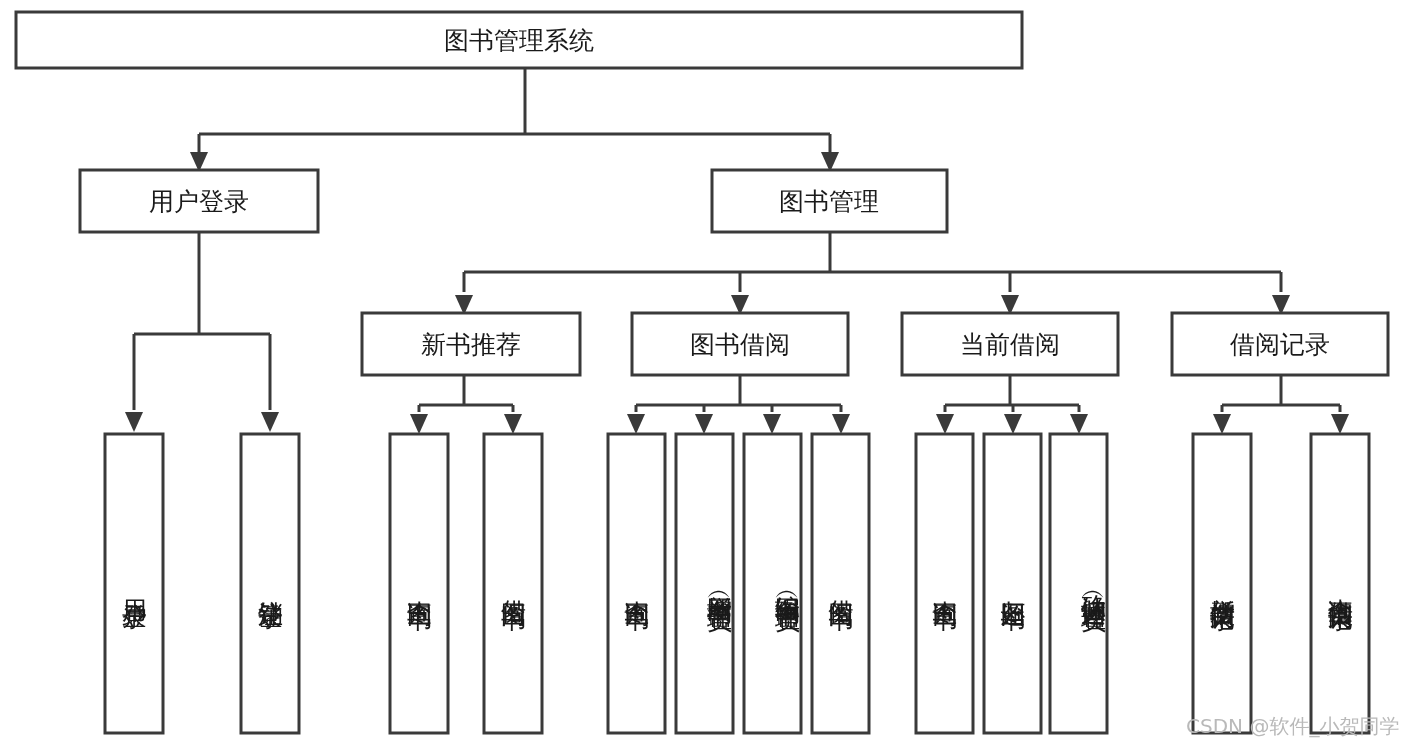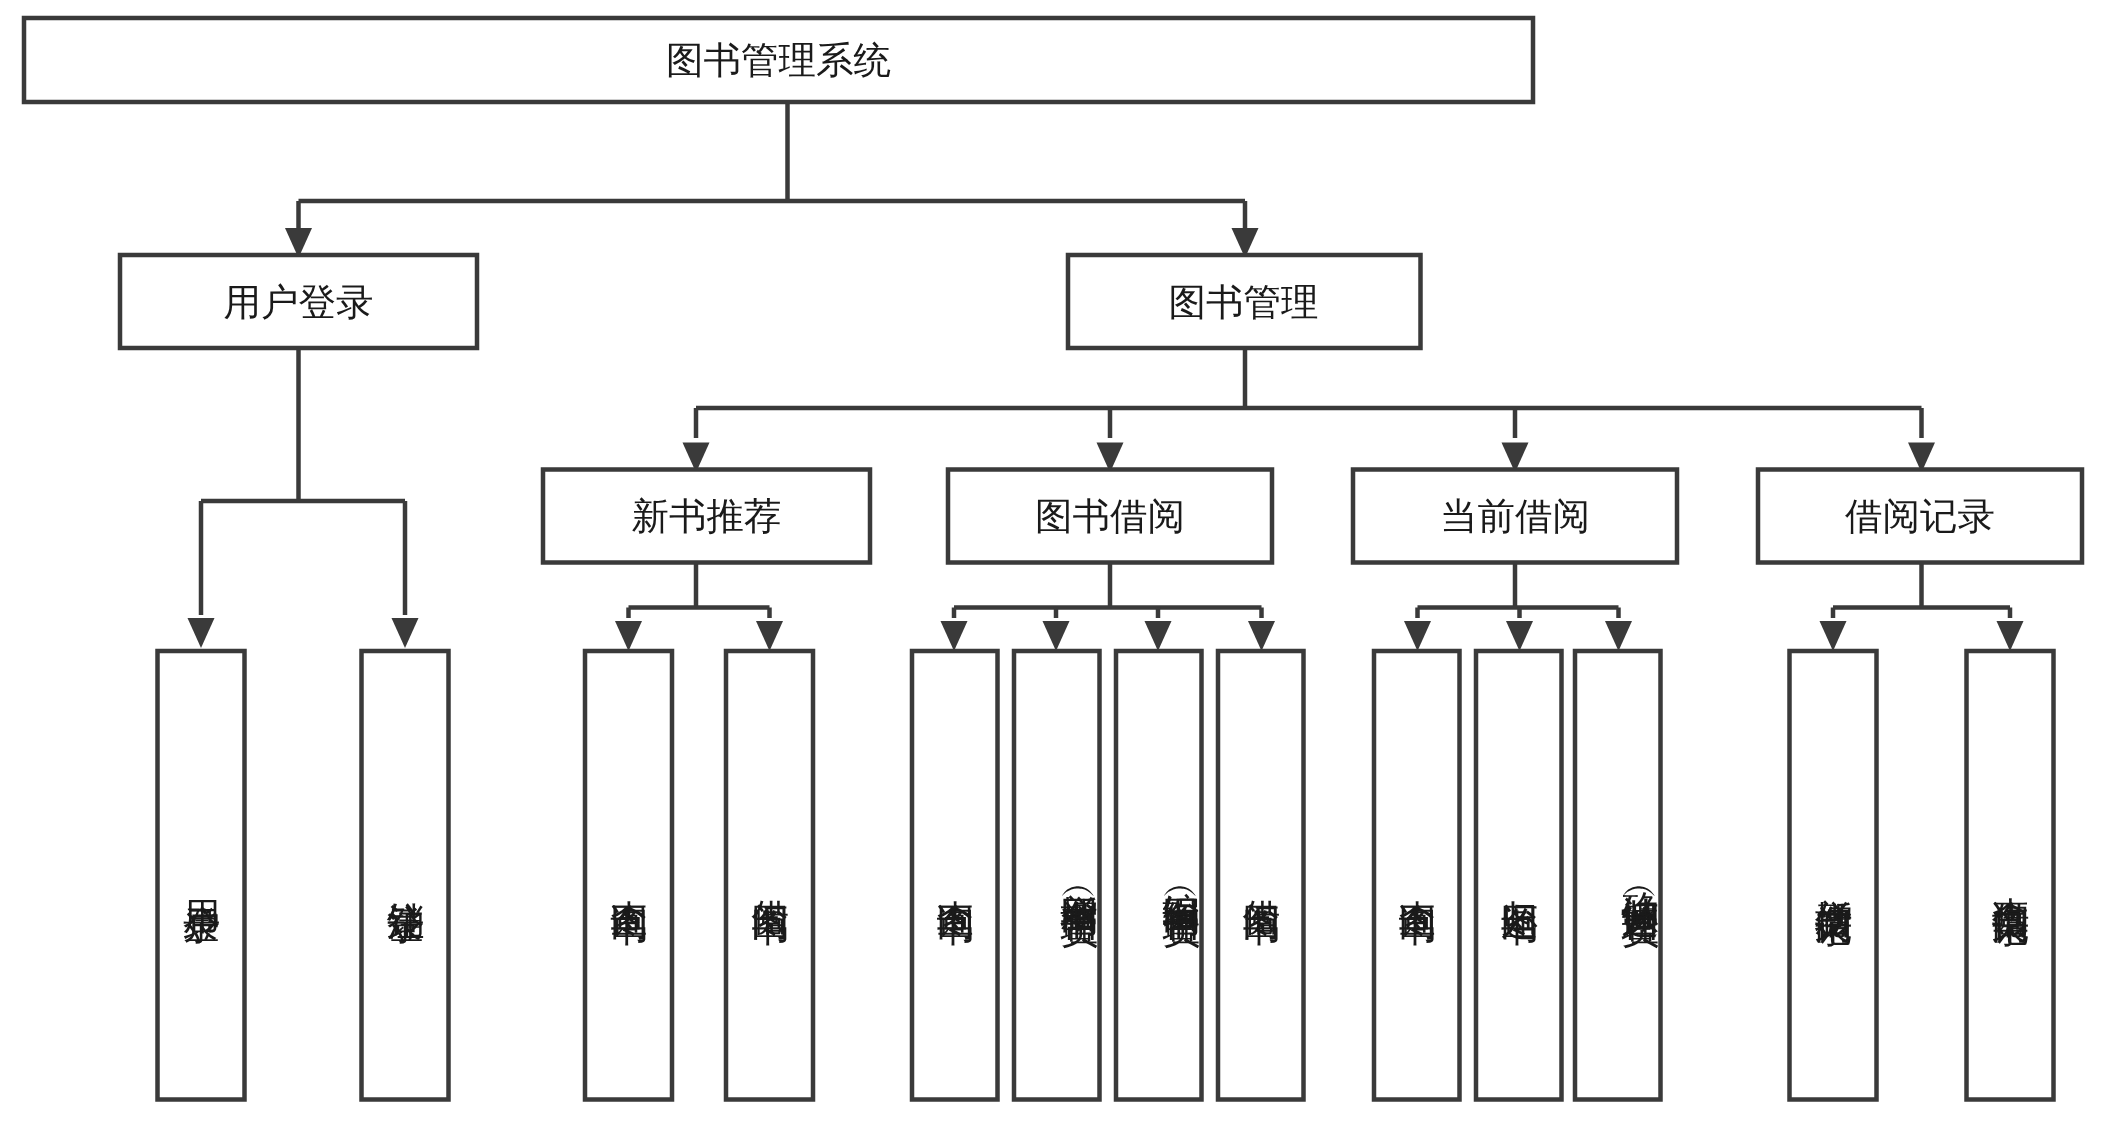--- a/index.html
+++ b/index.html
@@ -209,13 +209,14 @@
   <div class="leaf-label-wrap" style="left:744px; top:438px; width:57px; height:291px; align-items:flex-start;">编辑图书（管理员）</div>
   <div class="leaf-label-wrap" style="left:812px; top:434px; width:57px; height:299px;">借阅图书</div>
 
   <div class="leaf-label-wrap" style="left:916px; top:434px; width:57px; height:299px;">查询图书</div>
   <div class="leaf-label-wrap" style="left:984px; top:434px; width:57px; height:299px;">归还图书</div>
   <div class="leaf-label-wrap" style="left:1050px; top:438px; width:57px; height:291px; align-items:flex-start;">确认归还（管理员）</div>
 
   <div class="leaf-label-wrap" style="left:1193px; top:434px; width:58px; height:299px;">新增借阅记录</div>
   <div class="leaf-label-wrap" style="left:1311px; top:434px; width:58px; height:299px;">查询借阅记录</div>
 
+  <div class="watermark">CSDN @软件_小贺同学</div>
 </div>
 
 </body></html>

